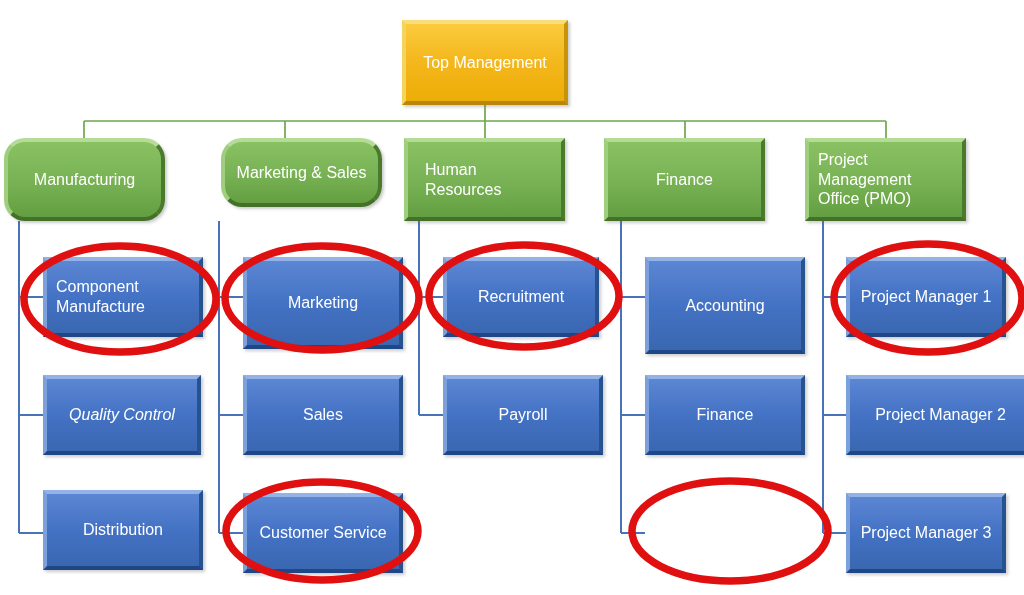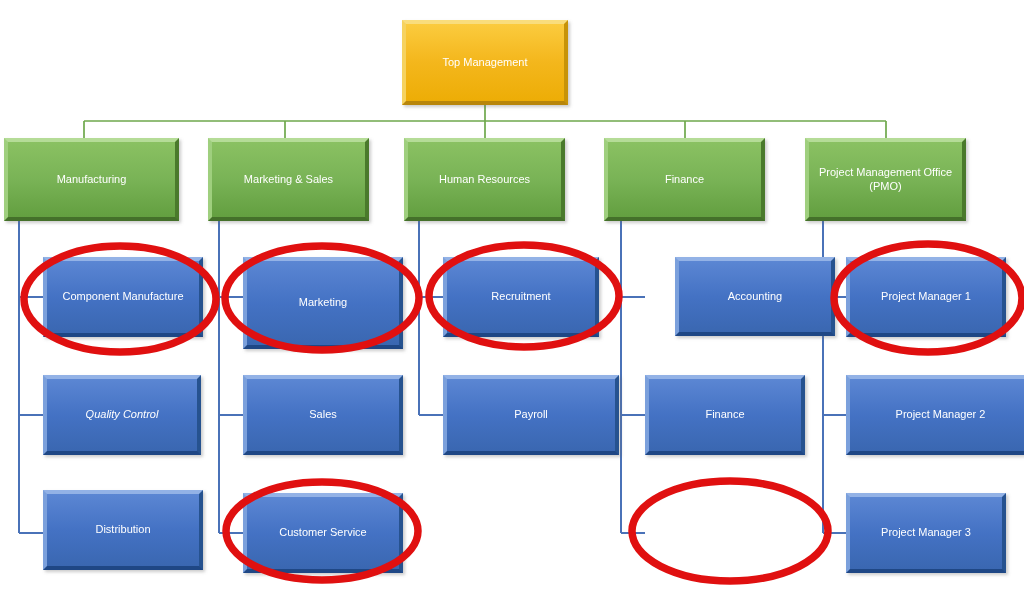--- a/index.html
+++ b/index.html
@@ -7,25 +7,25 @@
     position:relative; width:1024px; height:595px;
     background:#ffffff; overflow:hidden;
     font-family:"Liberation Sans", sans-serif;
   }
   svg.layer { position:absolute; left:0; top:0; }
   .connectors { z-index:0; }
   .overlay { z-index:3; pointer-events:none; }
   .node {
     position:absolute; z-index:1; box-sizing:border-box;
     display:flex; align-items:center; justify-content:center;
-    text-align:center; color:#ffffff;
+    text-align:left; color:#ffffff;
     border-style:solid; border-width:4px;
     line-height:1.22; padding:2px 9px;
     box-shadow:2px 2px 3px rgba(110,110,110,0.35);
-    font-size:11px;
+    font-size:16px;
   }
   .node.gold {
     background:linear-gradient(180deg,#fbcb3e 0%,#f4b71d 48%,#edad06 100%);
     border-color:#f9dd7d #c79308 #b8860b #f6d25f;
   }
   .node.green {
     background:linear-gradient(180deg,#8bc263 0%,#79b356 50%,#639f40 100%);
     background:linear-gradient(180deg,#8ac162 0%,#79b356 50%,#639f40 100%);
     border-color:#b5dc97 #4a7a2c #44702a #9fcf7e;
   }
@@ -45,38 +45,38 @@
 
     <path d="M19 221 L19 533 M19 297 L43 297 M19 415 L43 415 M19 533 L43 533" fill="none" stroke="#4A72B8" stroke-width="2"></path>
     <path d="M219 221 L219 533 M219 297 L243 297 M219 415 L243 415 M219 533 L243 533" fill="none" stroke="#4A72B8" stroke-width="2"></path>
     <path d="M419 221 L419 415 M419 297 L443 297 M419 415 L443 415" fill="none" stroke="#4A72B8" stroke-width="2"></path>
     <path d="M621 221 L621 533 M621 297 L645 297 M621 415 L645 415 M621 533 L645 533" fill="none" stroke="#4A72B8" stroke-width="2"></path>
     <path d="M823 221 L823 533 M823 297 L846 297 M823 415 L846 415 M823 533 L846 533" fill="none" stroke="#4A72B8" stroke-width="2"></path>
   </svg>
 
   <div class="node gold" style="left:402px;top:20px;width:166px;height:85px;">Top Management</div>
 
-  <div class="node green" style="left:4px;top:138px;width:175px;height:83px;">Manufacturing</div>
-  <div class="node green" style="left:208px;top:138px;width:161px;height:83px;">Marketing &amp; Sales</div>
+  <div class="node green" style="left:4px;top:138px;width:161px;height:83px;border-radius:21px;">Manufacturing</div>
+  <div class="node green" style="left:221px;top:138px;width:161px;height:69px;border-radius:21px;">Marketing &amp; Sales</div>
   <div class="node green" style="left:404px;top:138px;width:161px;height:83px;padding:2px 17px;">Human Resources</div>
   <div class="node green" style="left:604px;top:138px;width:161px;height:83px;">Finance</div>
   <div class="node green" style="left:805px;top:138px;width:161px;height:83px;">Project Management Office (PMO)</div>
 
   <div class="node blue" style="left:43px;top:257px;width:160px;height:80px;">Component Manufacture</div>
   <div class="node blue" style="left:43px;top:375px;width:158px;height:80px;font-style:italic;">Quality Control</div>
   <div class="node blue" style="left:43px;top:490px;width:160px;height:80px;">Distribution</div>
 
   <div class="node blue" style="left:243px;top:257px;width:160px;height:92px;">Marketing</div>
   <div class="node blue" style="left:243px;top:375px;width:160px;height:80px;">Sales</div>
   <div class="node blue" style="left:243px;top:493px;width:160px;height:80px;padding:10px 4px;">Customer Service</div>
 
   <div class="node blue" style="left:443px;top:257px;width:156px;height:80px;">Recruitment</div>
-  <div class="node blue" style="left:443px;top:375px;width:176px;height:80px;">Payroll</div>
+  <div class="node blue" style="left:443px;top:375px;width:160px;height:80px;">Payroll</div>
 
-  <div class="node blue" style="left:645px;top:257px;width:160px;height:79px;margin-left:30px;">Accounting</div>
+  <div class="node blue" style="left:645px;top:257px;width:160px;height:97px;">Accounting</div>
   <div class="node blue" style="left:645px;top:375px;width:160px;height:80px;">Finance</div>
 
   <div class="node blue" style="left:846px;top:257px;width:160px;height:80px;">Project Manager 1</div>
   <div class="node blue" style="left:846px;top:375px;width:189px;height:80px;">Project Manager 2</div>
   <div class="node blue" style="left:846px;top:493px;width:160px;height:80px;">Project Manager 3</div>
 
   <svg class="layer overlay" width="1024" height="595" viewBox="0 0 1024 595">
     <ellipse cx="120" cy="299" rx="96" ry="53" fill="none" stroke="#E01010" stroke-width="7.5"></ellipse>
     <ellipse cx="322" cy="298" rx="97" ry="52" fill="none" stroke="#E01010" stroke-width="7.5"></ellipse>
     <ellipse cx="524" cy="296" rx="95" ry="51" fill="none" stroke="#E01010" stroke-width="7.5"></ellipse>

